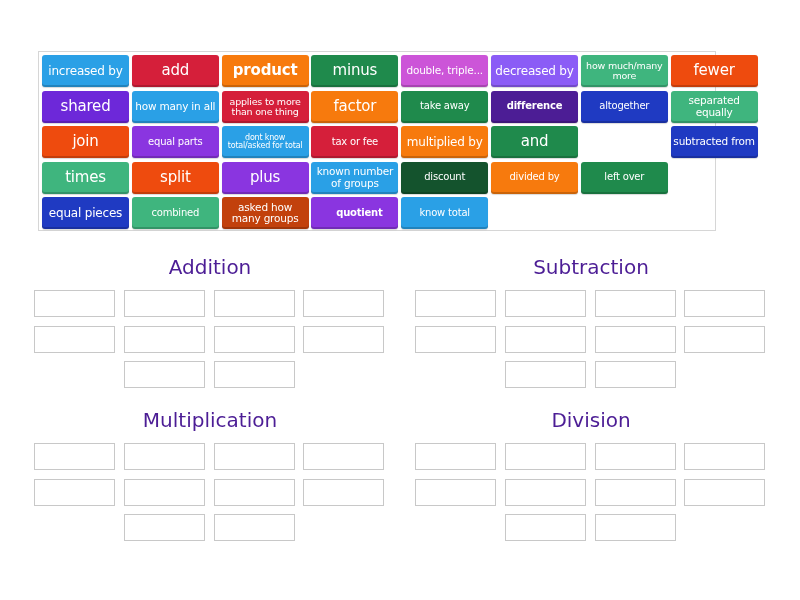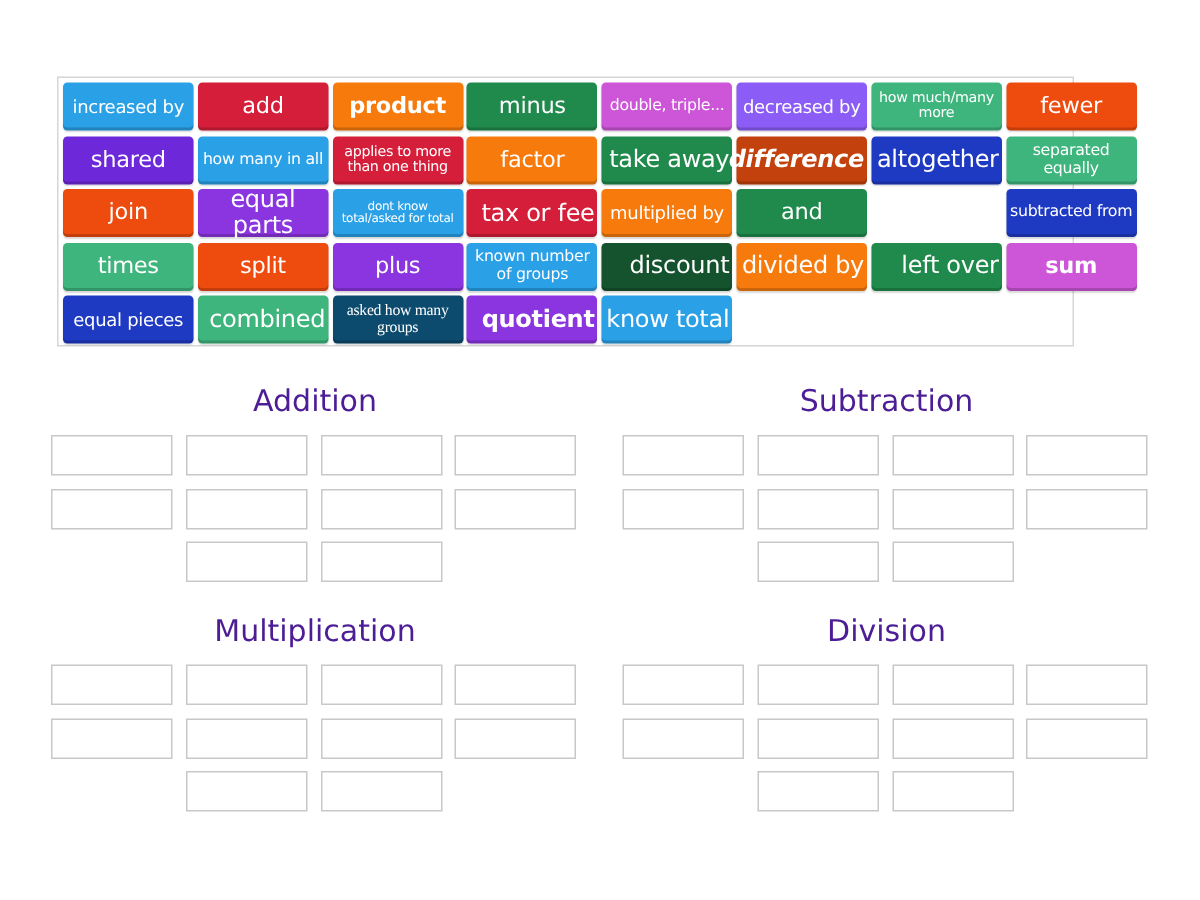--- a/index.html
+++ b/index.html
@@ -11,21 +11,21 @@
   .tile {
     position:absolute; width:87px; height:32px; border-radius:3px;
     color:#fff; display:flex; align-items:center; justify-content:center;
     text-align:center; box-sizing:border-box; padding:0 2px;
     box-shadow: inset 0 -2px 0 rgba(0,0,0,0.18), 0 1px 1px rgba(0,0,0,0.15);
     font-family:"DejaVu Sans", sans-serif; line-height:1.05; cursor:pointer;
     letter-spacing:-0.2px;
   }
   .tile span { display:block; }
   .sz-xl { font-size:15px; }
-  .sz-l  { font-size:16px;justify-content:flex-end; }
+  .sz-l  { font-size:10px; }
   .sz-m  { font-size:12px; }
   .sz-s  { font-size:10.5px; }
   .sz-xs { font-size:9.5px; }
   .sz-xxs{ font-size:8px; }
   .bold { font-weight:bold; }
   .group-title {
     position:absolute; width:360px; text-align:center; font-size:20px; color:#4c1d95;
     font-family:"DejaVu Sans", sans-serif; font-weight:normal;
   }
   .slot {
@@ -69,21 +69,21 @@
     </div>
     <div class="tile sz-xs" style="left: 182.6px; top: 38.5px; background: rgb(213, 31, 58);">
       <span>applies to more than one thing</span>
     </div>
     <div class="tile sz-xl" style="left: 272.4px; top: 38.5px; background: rgb(247, 122, 13);">
       <span>factor</span>
     </div>
     <div class="tile sz-l" style="left: 362.2px; top: 38.5px; background: rgb(31, 138, 76);">
       <span>take away</span>
     </div>
-    <div class="tile sz-l bold" style="left: 452px; top: 38.5px; background: #c2410c; font-style: italic;">
+    <div class="tile sz-l bold" style="left: 452px; top: 38.5px; background: #4c1d95;">
       <span>difference</span>
     </div>
     <div class="tile sz-l" style="left: 541.8px; top: 38.5px; background: rgb(31, 58, 194);">
       <span>altogether</span>
     </div>
     <div class="tile sz-s" style="left: 631.6px; top: 38.5px; background: rgb(63, 181, 126);">
       <span>separated equally</span>
     </div>
     <div class="tile sz-xl" style="left: 3px; top: 74px; background: rgb(238, 75, 14);">
       <span>join</span>
@@ -120,30 +120,27 @@
     </div>
     <div class="tile sz-l" style="left: 362.2px; top: 109.5px; background: #14532d;">
       <span>discount</span>
     </div>
     <div class="tile sz-l" style="left: 452px; top: 109.5px; background: rgb(247, 122, 13);">
       <span>divided by</span>
     </div>
     <div class="tile sz-l" style="left: 541.8px; top: 109.5px; background: rgb(31, 138, 76);">
       <span>left over</span>
     </div>
-    <div class="tile sz-xl bold" style="left: 631.6px; top: 109.5px; background: rgb(204, 85, 216);">
-      <span>sum</span>
-    </div>
     <div class="tile sz-m" style="left: 3px; top: 145px; background: rgb(31, 58, 194);">
       <span>equal pieces</span>
     </div>
     <div class="tile sz-l" style="left: 92.8px; top: 145px; background: rgb(63, 181, 126);">
       <span>combined</span>
     </div>
-    <div class="tile sz-s" style="left: 182.6px; top: 145px; background: #0c4a6e; font-family: Liberation Serif, serif;">
+    <div class="tile sz-s" style="left: 182.6px; top: 145px; background: #c2410c;">
       <span>asked how many groups</span>
     </div>
     <div class="tile sz-l bold" style="left: 272.4px; top: 145px; background: rgb(138, 53, 224); padding-left: 11px;">
       <span>quotient</span>
     </div>
     <div class="tile sz-l" style="left: 362.2px; top: 145px; background: rgb(42, 160, 230);">
       <span>know total</span>
     </div>
   </div>
 

